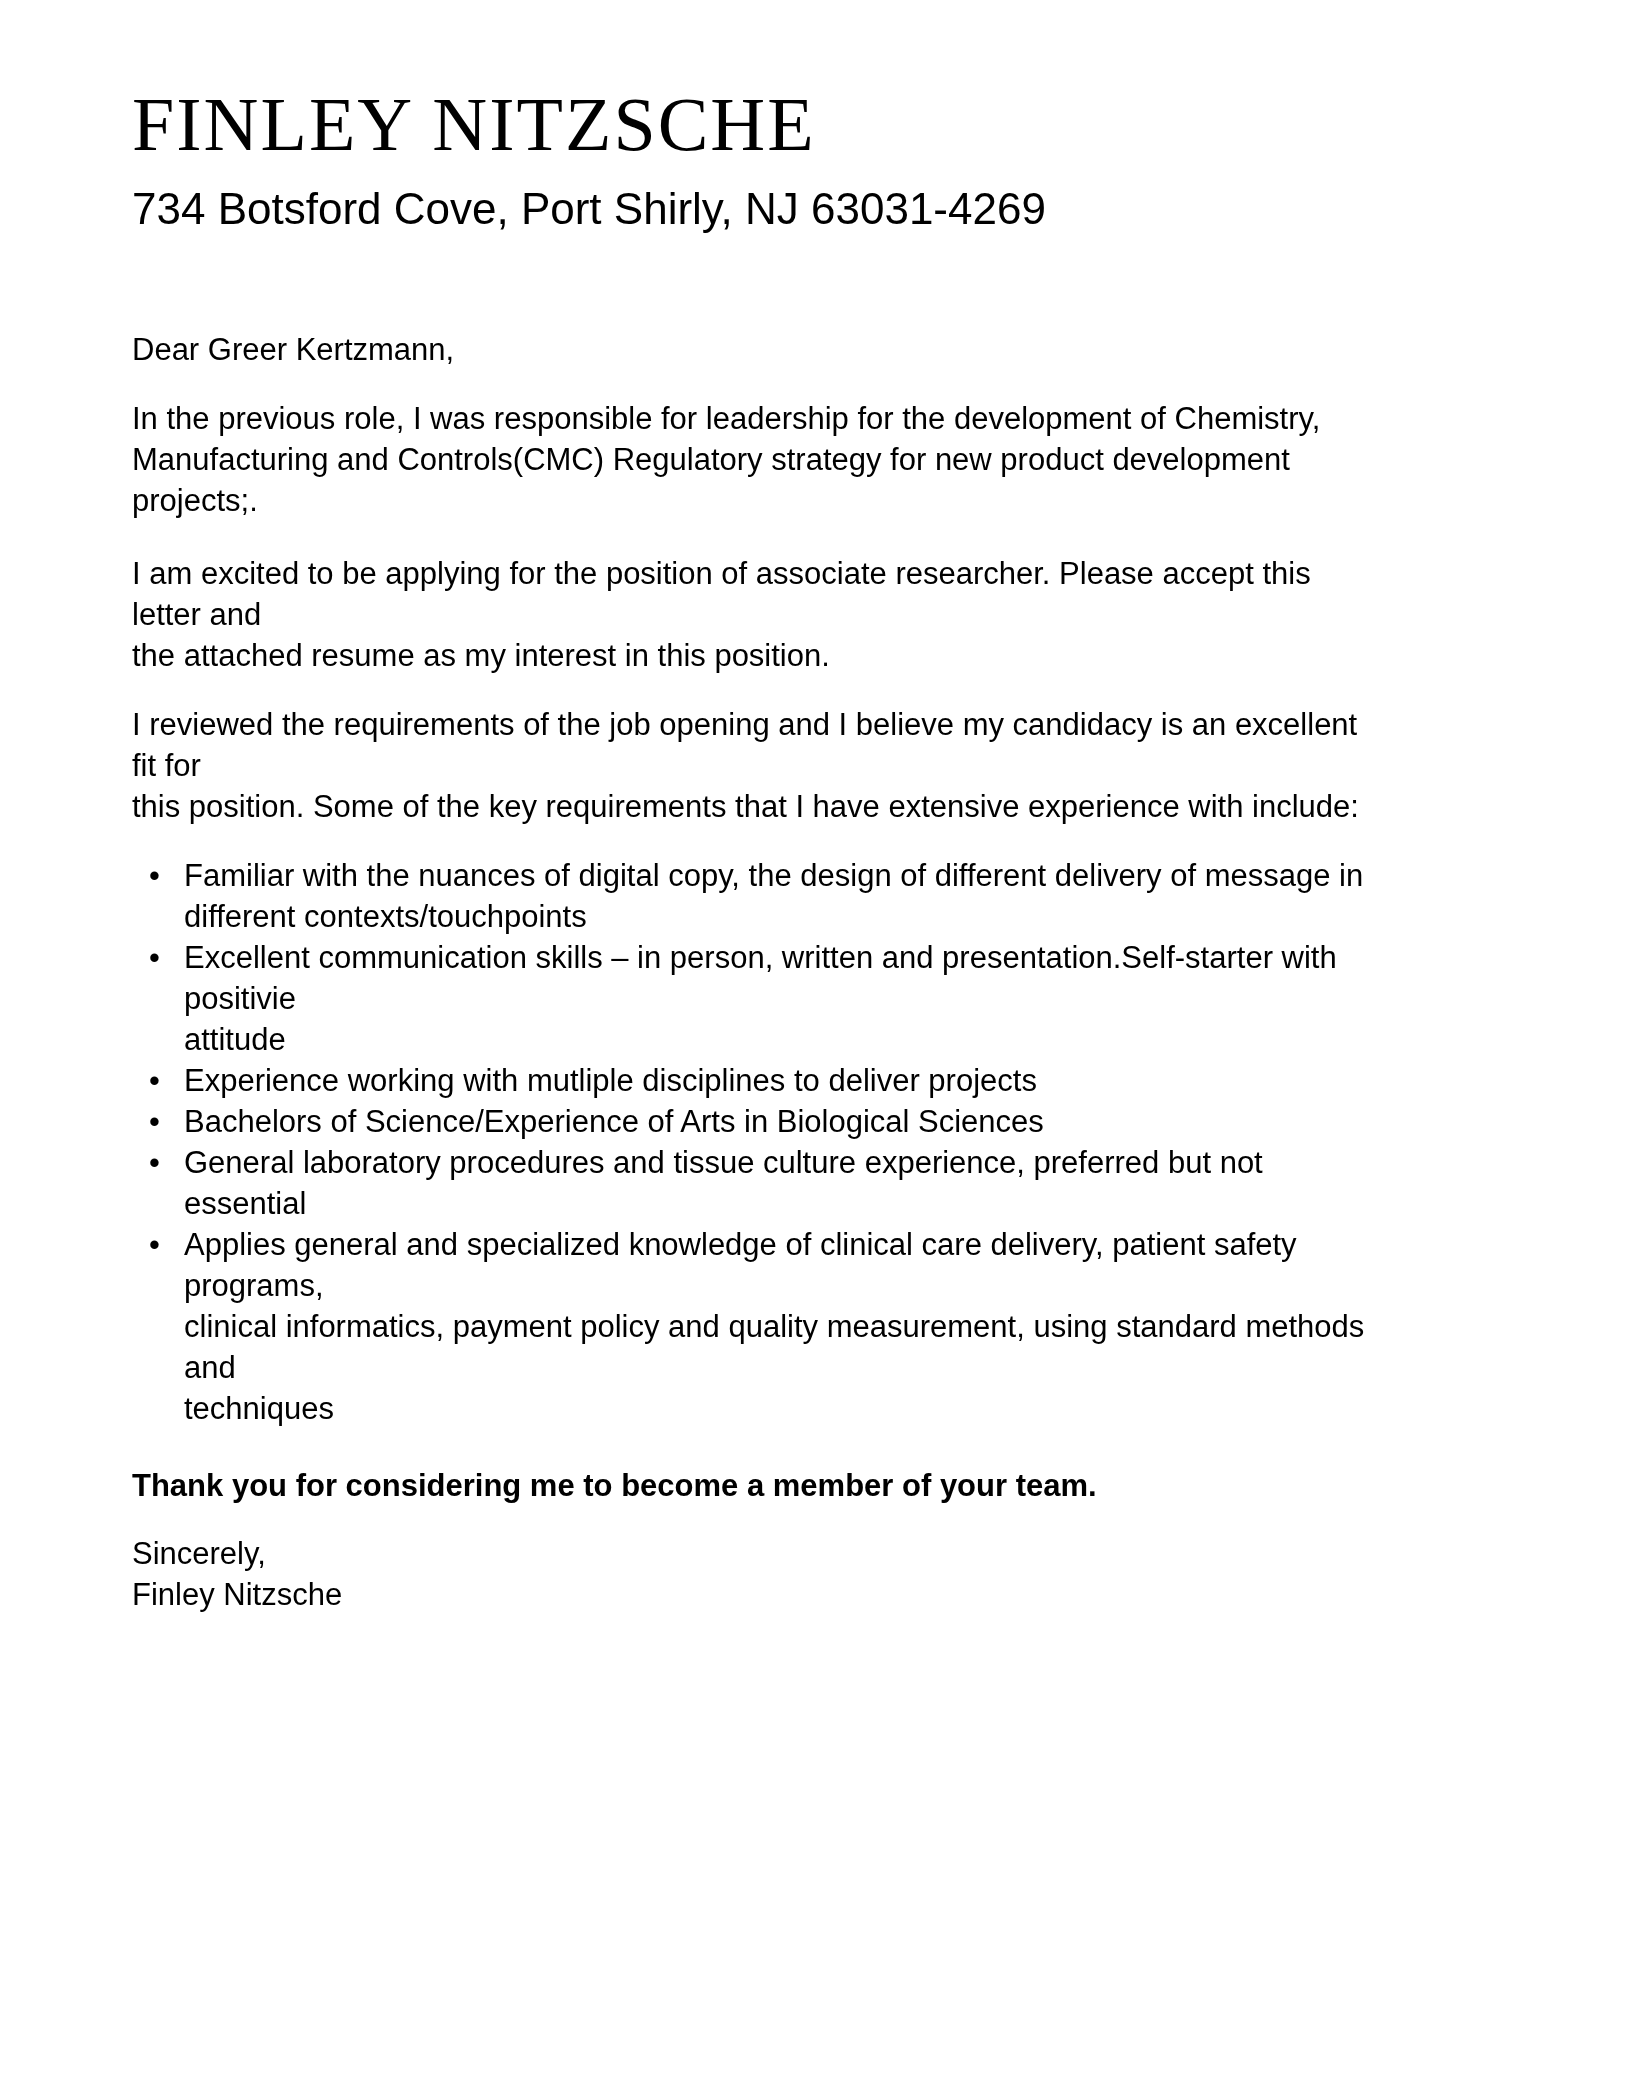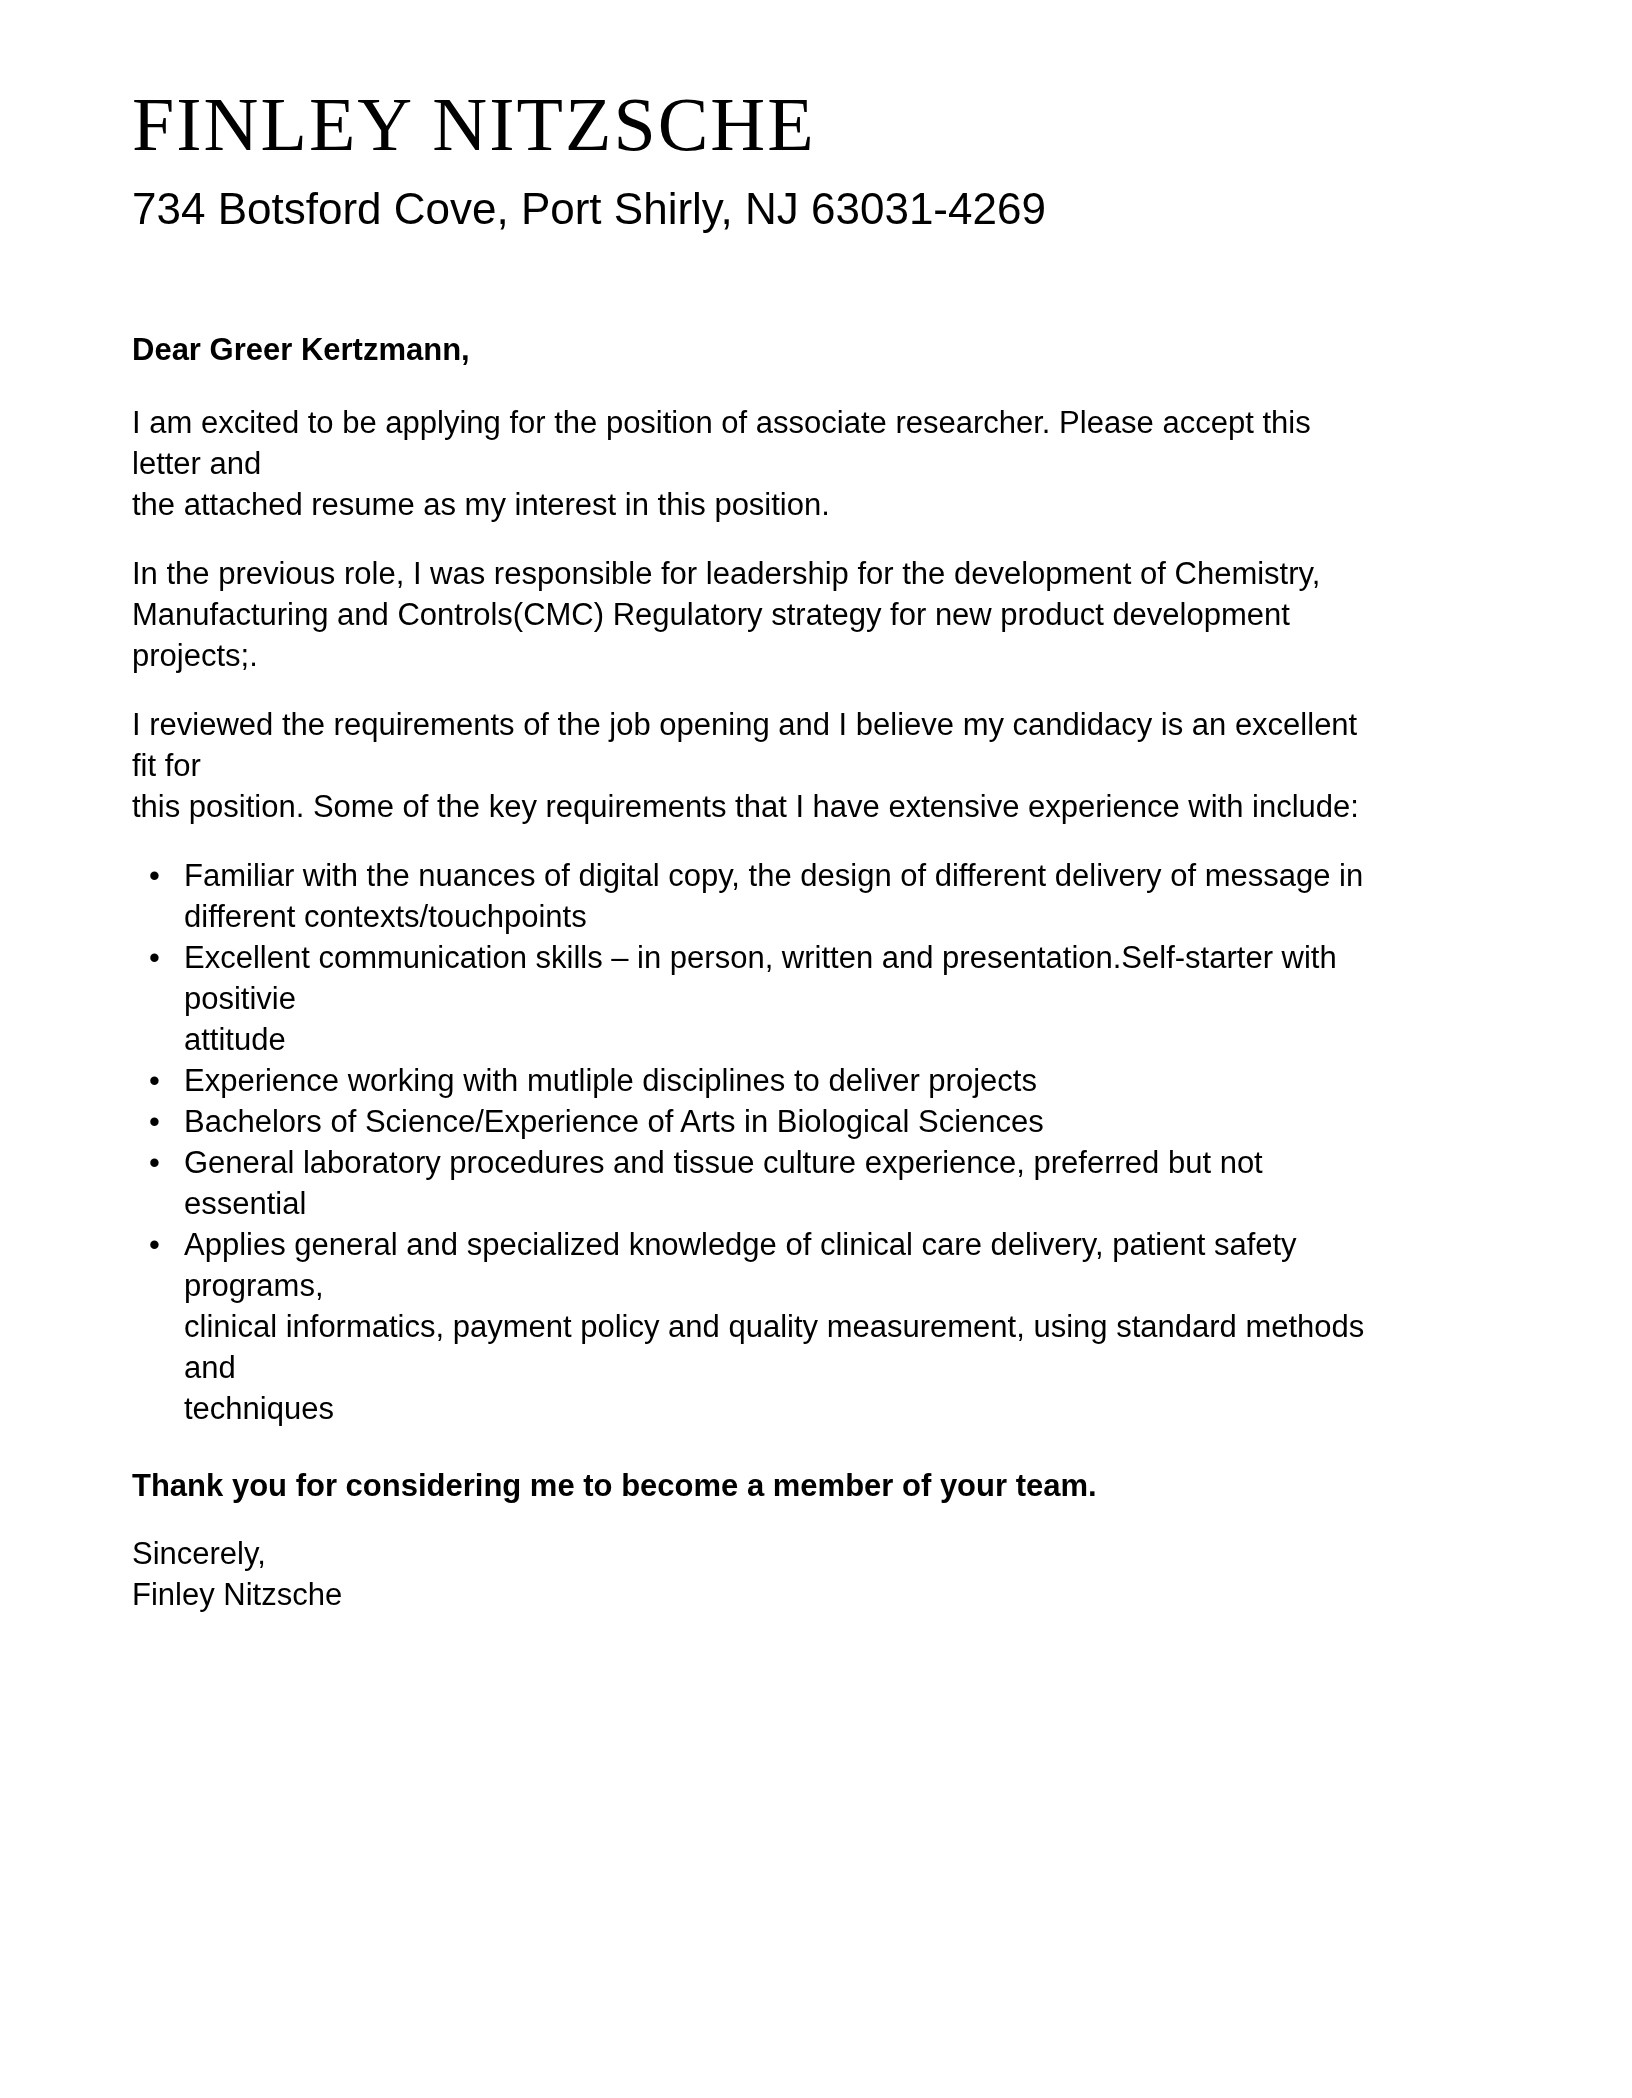--- a/index.html
+++ b/index.html
@@ -34,21 +34,21 @@
     white-space: nowrap;
   }
   .applicant-address {
     font-size: 44px;
     line-height: 41px;
     margin: 26px 0 0 0;
     white-space: nowrap;
   }
   .salutation {
     margin: 100px 0 0 0;
-    font-weight: 700;
+    font-weight: 400;
   }
   p.body-par {
     margin: 28px 0 0 0;
     white-space: pre-line;
   }
   p.body-par.first-after-salutation {
     margin-top: 32px;
   }
   ul.req-list {
     margin: 28px 0 0 0;
@@ -81,25 +81,25 @@
 
 <div class="page">
   <div class="content">
 
     <h1 class="applicant-name">FINLEY NITZSCHE</h1>
 
     <div class="applicant-address">734 Botsford Cove, Port Shirly, NJ 63031-4269</div>
 
     <p class="salutation">Dear Greer Kertzmann,</p>
 
+    <p class="body-par">In the previous role, I was responsible for leadership for the development of Chemistry,
+Manufacturing and Controls(CMC) Regulatory strategy for new product development projects;.</p>
+
     <p class="body-par first-after-salutation">I am excited to be applying for the position of associate researcher. Please accept this letter and
 the attached resume as my interest in this position.</p>
-
-    <p class="body-par">In the previous role, I was responsible for leadership for the development of Chemistry,
-Manufacturing and Controls(CMC) Regulatory strategy for new product development projects;.</p>
 
     <p class="body-par">I reviewed the requirements of the job opening and I believe my candidacy is an excellent fit for
 this position. Some of the key requirements that I have extensive experience with include:</p>
 
     <ul class="req-list">
       <li>Familiar with the nuances of digital copy, the design of different delivery of message in
 different contexts/touchpoints</li>
       <li>Excellent communication skills – in person, written and presentation.Self-starter with positivie
 attitude</li>
       <li>Experience working with mutliple disciplines to deliver projects</li>

